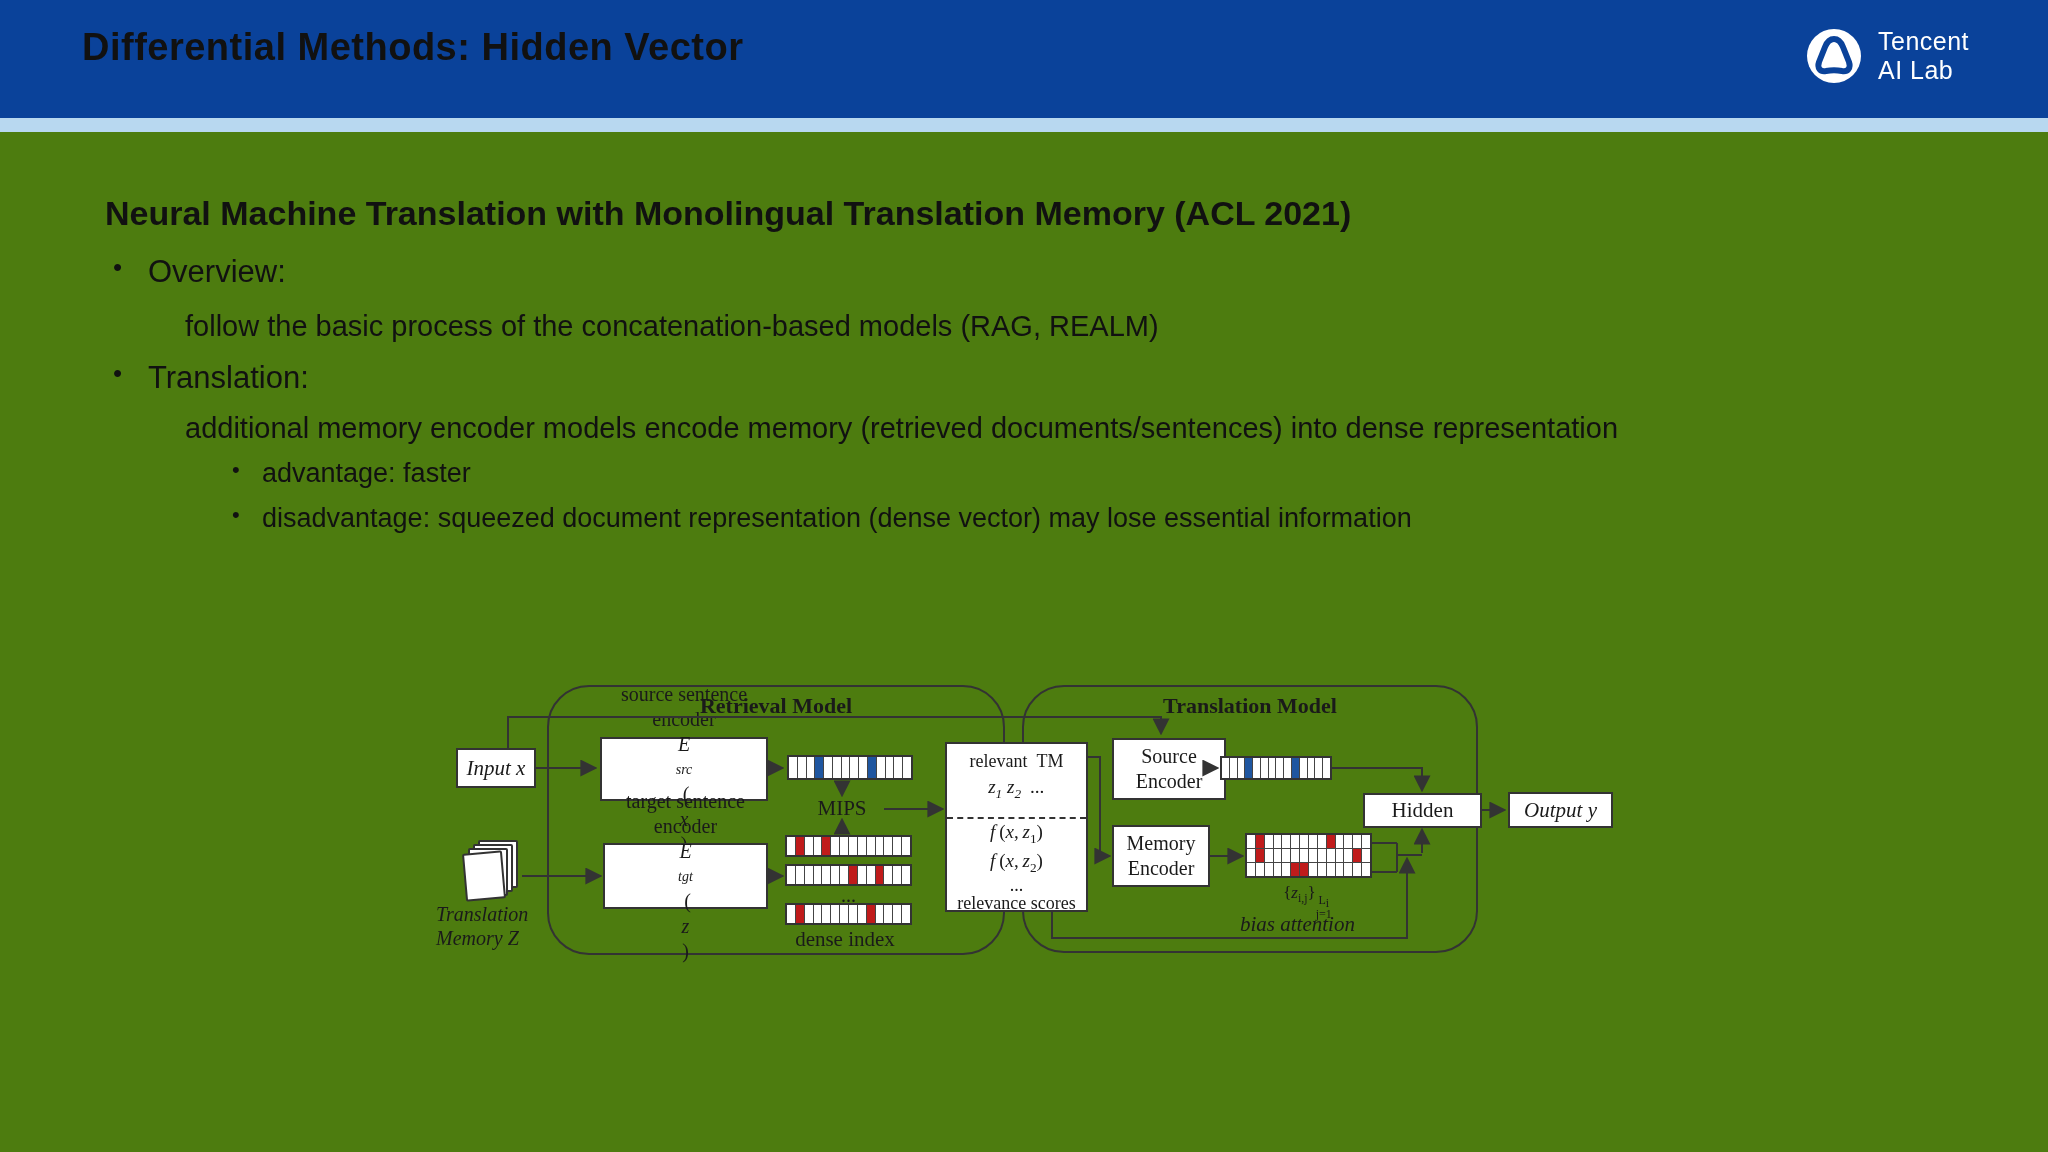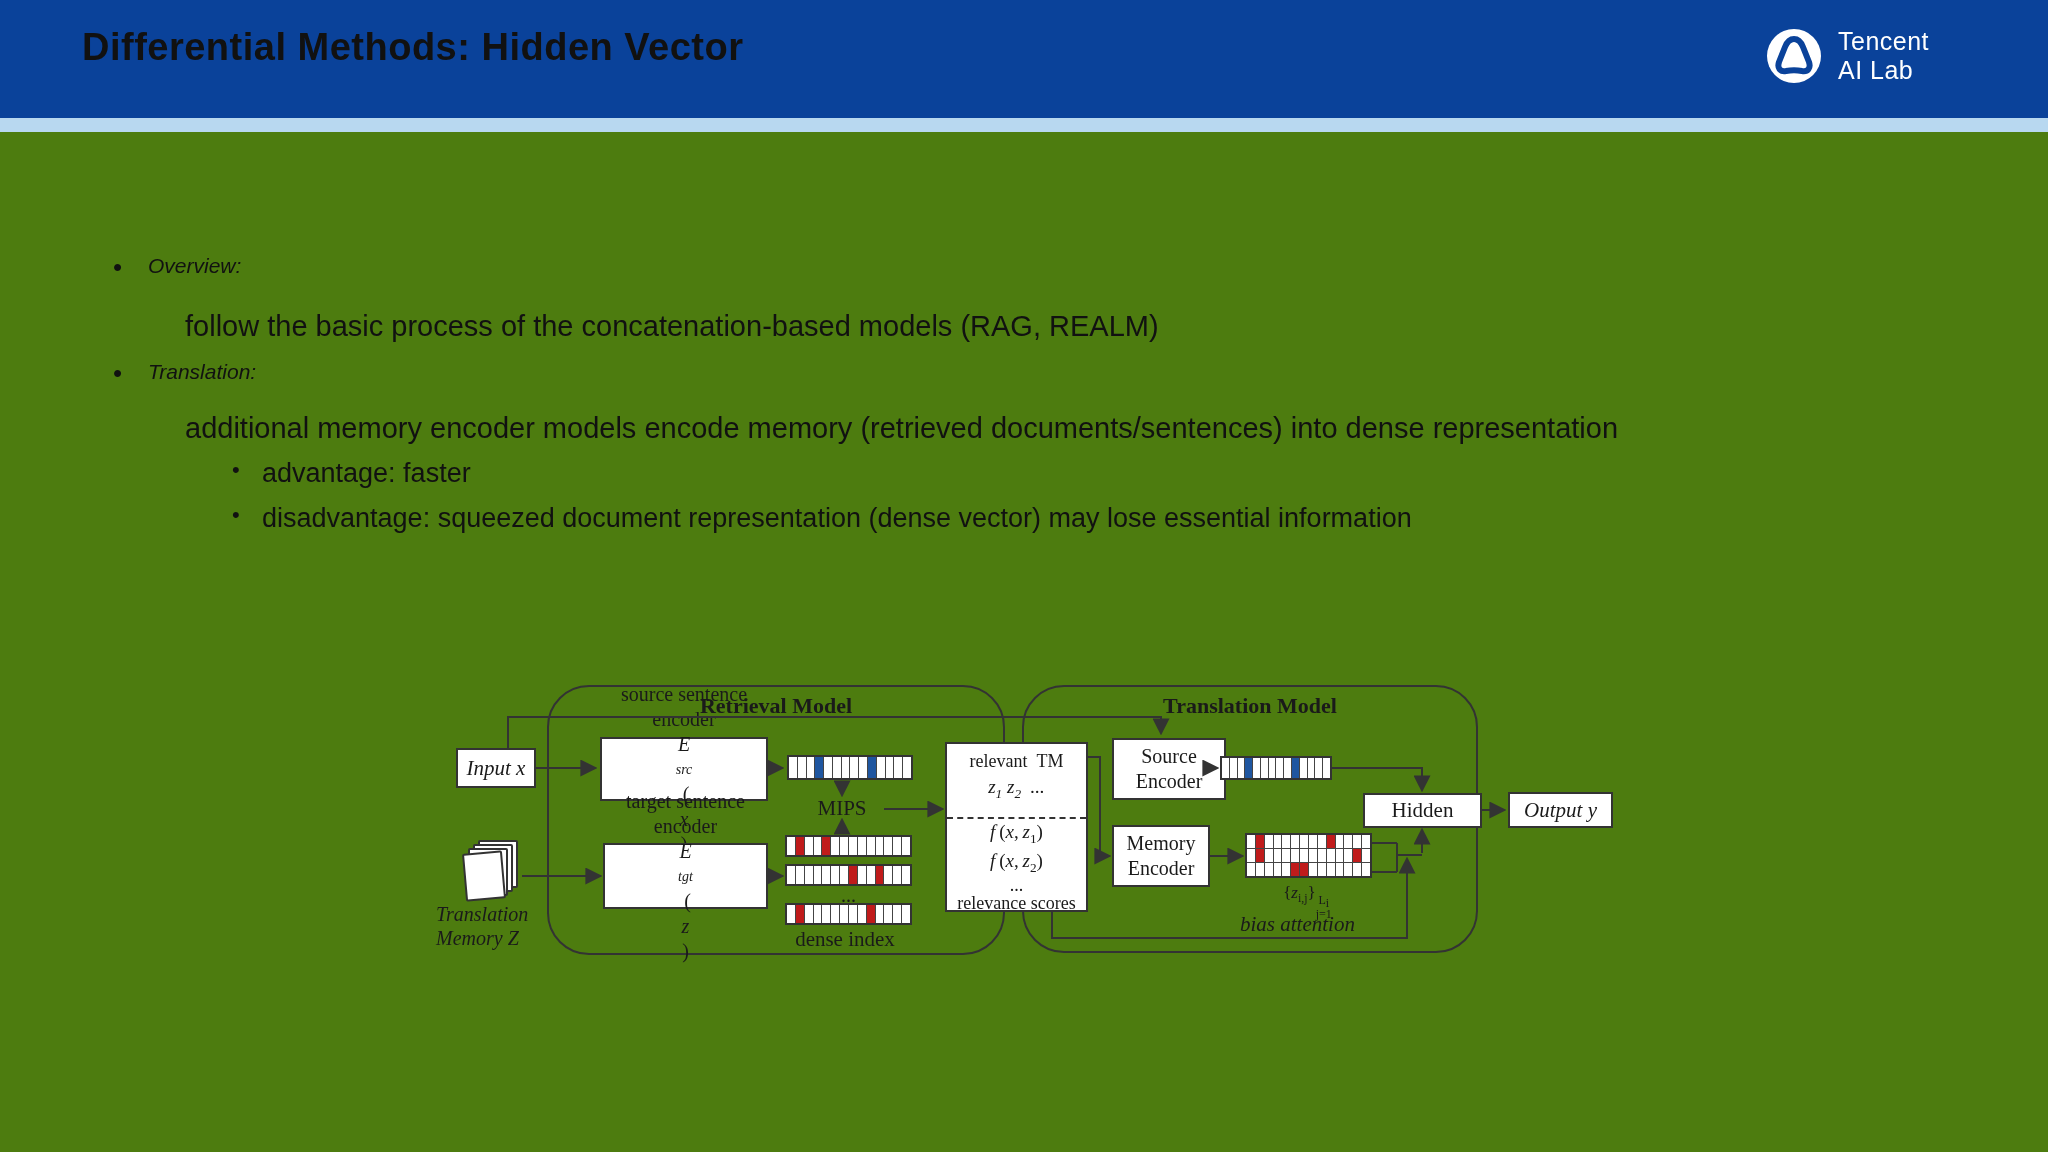--- a/index.html
+++ b/index.html
@@ -3,26 +3,26 @@
 <meta charset="utf-8">
 <style>
   html,body{margin:0;padding:0;background:#e8e8e8;}
   .slide{position:relative;width:2048px;height:1152px;background:#4d7c0f;overflow:hidden;
          font-family:"Liberation Sans",sans-serif;}
   
   .header{position:absolute;left:0;top:0;width:2048px;height:118px;background:#0a429a;}
   .stripe{position:absolute;left:0;top:118px;width:2048px;height:14px;background:#b8d8f0;}
   .slide-title{position:absolute;left:82px;top:26px;color:#ffffff;font-size:38px;font-weight:bold;
                letter-spacing:.5px;white-space:nowrap;}
-  .logo{position:absolute;left:1764px;top:26px;display:flex;align-items:center;}
+  .logo{position:absolute;left:1804px;top:26px;display:flex;align-items:center;}
   .logo-text{margin-left:14px;color:#ffffff;font-size:25px;line-height:29px;letter-spacing:.5px;}
   
   .txt{position:absolute;color:#111;white-space:nowrap;}
   .heading{left:105px;top:194px;font-size:34px;font-weight:bold;}
-  .lvl1{font-size:21px;font-style:italic;}
+  .lvl1{font-size:31px;}
   .lvl2{font-size:29px;}
   .lvl3{font-size:27px;}
   .dot{position:absolute;color:#111;}
   
   .diagram{position:absolute;left:440px;top:680px;width:1200px;height:295px;
            font-family:"Liberation Serif",serif;color:#1a1a1a;}
   .diagram *{box-sizing:border-box;}
   .container-box{position:absolute;border:2px solid #333;border-radius:42px;background:transparent;}
   .model-title{position:absolute;top:6px;width:100%;text-align:center;font-weight:bold;font-size:22px;}
   .dbox{position:absolute;border:2px solid #333;background:#fff;display:flex;flex-direction:column;
@@ -57,20 +57,21 @@
     <svg width="60" height="60" viewBox="0 0 60 60">
       <circle cx="30" cy="30" r="27" fill="#ffffff"></circle>
       <path d="M30 13 C34 13 37 16 39 21 L45 36 C47 42 44 46 38 45 C33 44 27 44 22 45 C16 46 13 42 15 36 L21 21 C23 16 26 13 30 13 Z" fill="#ffffff" stroke="#0a429a" stroke-width="6" stroke-linejoin="round"></path>
     </svg>
     <div class="logo-text">
       <div>Tencent</div>
       <div>AI Lab</div>
     </div>
   </div>
 
+  <div class="txt heading">Neural Machine Translation with Monolingual Translation Memory (ACL 2021)</div>
 
   <span class="dot" style="left:113px;top:252px;font-size:26px;">•</span>
   <div class="txt lvl1" style="left:148px;top:254px;">Overview:</div>
 
   <div class="txt lvl2" style="left:185px;top:310px;">follow the basic process of the concatenation-based models (RAG, REALM)</div>
 
   <span class="dot" style="left:113px;top:358px;font-size:26px;">•</span>
   <div class="txt lvl1" style="left:148px;top:360px;">Translation:</div>
 
   <div class="txt lvl2" style="left:185px;top:412px;">additional memory encoder models encode memory (retrieved documents/sentences) into dense representation</div>

